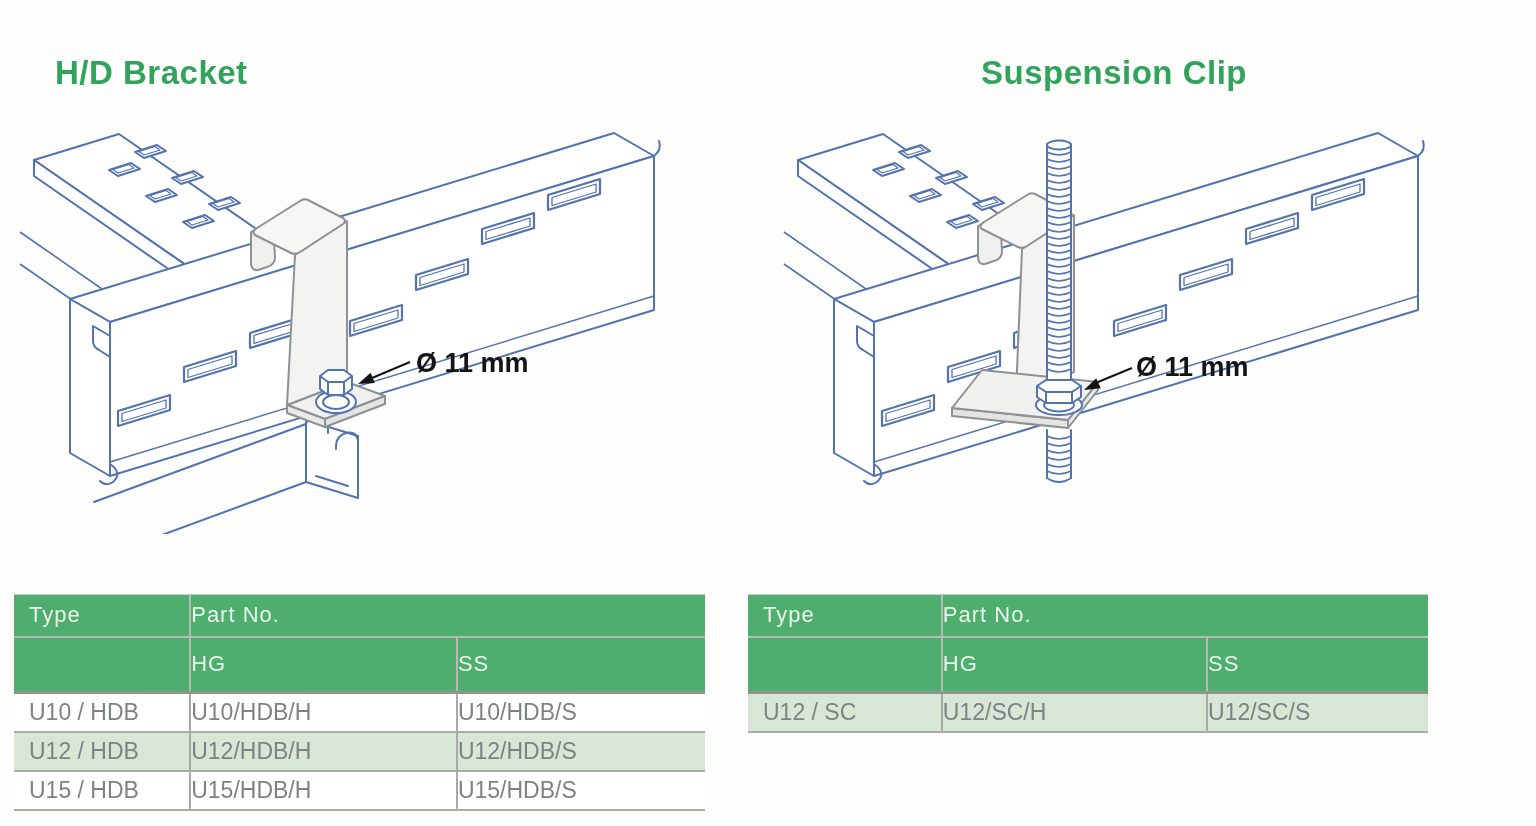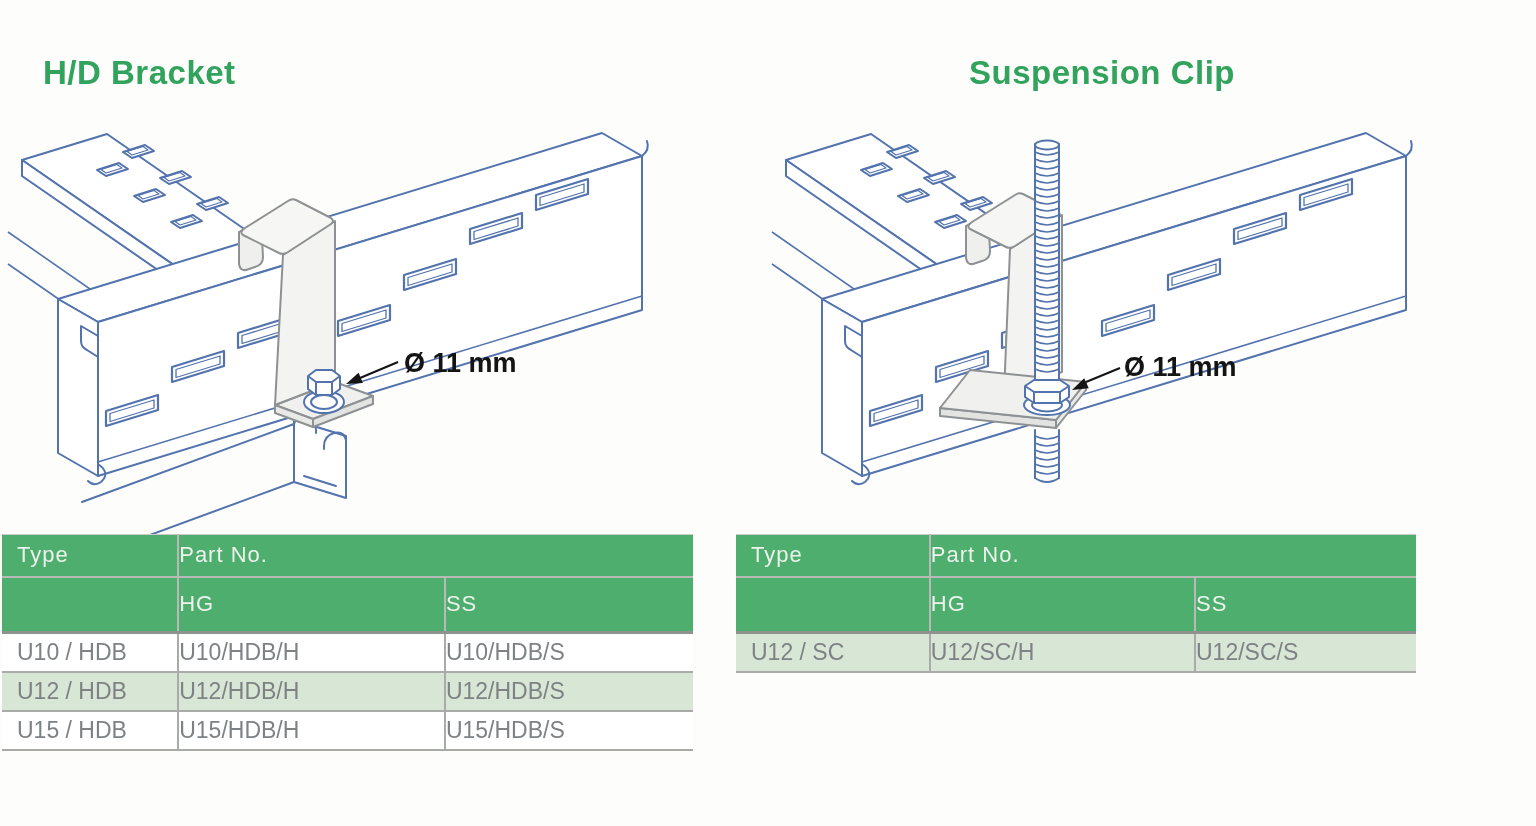--- a/index.html
+++ b/index.html
@@ -1,30 +1,30 @@
 <!DOCTYPE html>
 <html style="--background: #FDFDFB; --title_green: #31A35C; --table_header_green: #4EAE6D; --row_highlight: #D8E7D5; --grid_gray: #A8ABA8; --text_gray: #7E8284; --header_text: #ECF2EC; --line_blue: #5273AE; --metal_gray: #8E9193; --label_black: #141414;"><head>
 <meta charset="utf-8">
 <style>
   * { margin:0; padding:0; box-sizing:border-box; }
   html,body { width:1536px; height:826px; background:var(--background,#FDFDFB);
     font-family:"Liberation Sans", sans-serif; overflow:hidden; }
-  main { display:flex; padding-left:2px; }
+  main { display:flex; padding-left:14px; }
   .col { display:block; }
   .col.left  { width:691px; }
   .col.right { width:680px; margin-left:43px; }
 
   h1.sec-title { font-size:33px; font-weight:bold; color:var(--title_green,#31A35C);
     margin:54px 0 0 41px; letter-spacing:.5px; }
   .col.right h1.sec-title { margin-left:52px;text-align:center; }
 
   .figure { display:block; margin-top:22px; }
   .col.right .figure { margin-left:30px; }
 
-  table { border-collapse:collapse; width:100%; table-layout:fixed; }
+  table { border-collapse:collapse; width:100%; table-layout:fixed; margin-top:60px; }
   thead th { background:var(--table_header_green,#4EAE6D); color:var(--header_text,#ECF2EC);
     font-size:22px; font-weight:400; letter-spacing:1px; text-align:left; }
   thead tr:first-child th { height:42px; border-top:1px solid #c9ccc9; }
   thead tr.sub th { height:56px; border-top:2px solid #b7bab7; }
   thead th + th { border-left:2px solid #b7bab7; }
   thead tr.sub th { border-bottom:3px solid #8F938F; }
   tbody td { height:39px; font-size:23px; color:var(--text_gray,#7E8284);
     text-align:left; border-bottom:2px solid var(--grid_gray,#A8ABA8); background:#fff; }
   tbody td + td { border-left:2px solid var(--grid_gray,#A8ABA8); }
   th:first-child, tbody td:first-child { text-align:left; padding-left:15px; }

